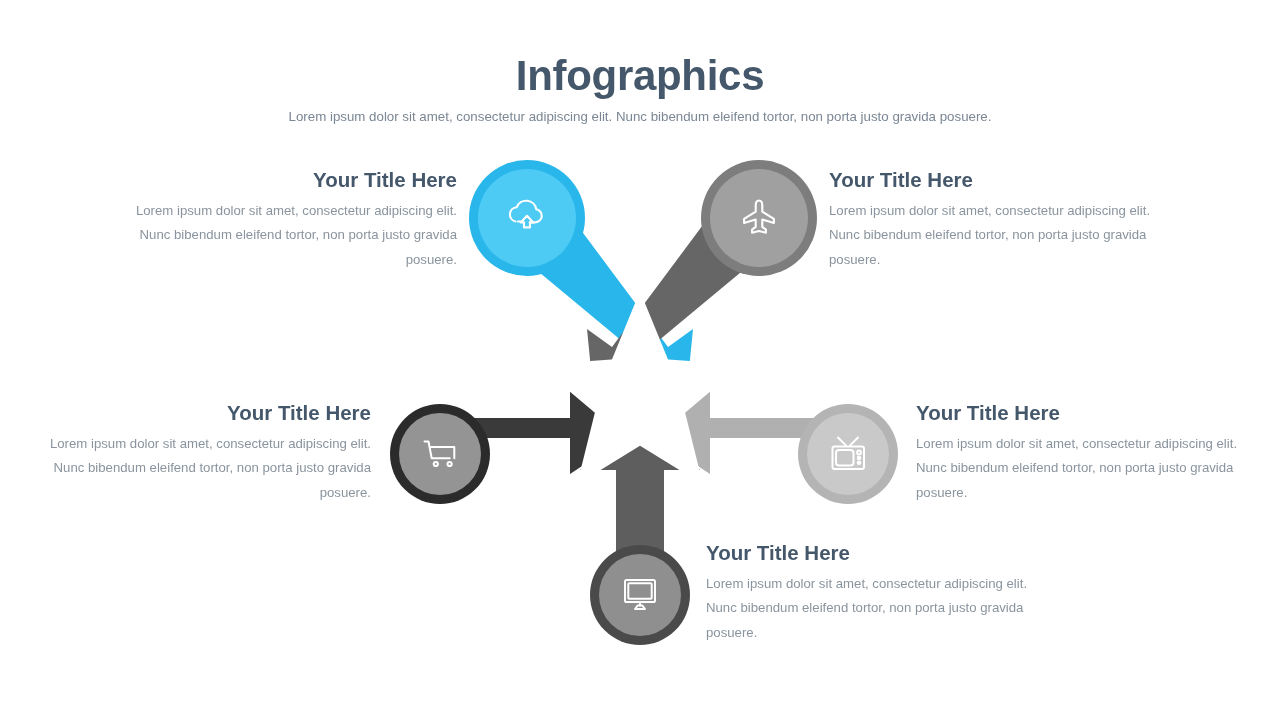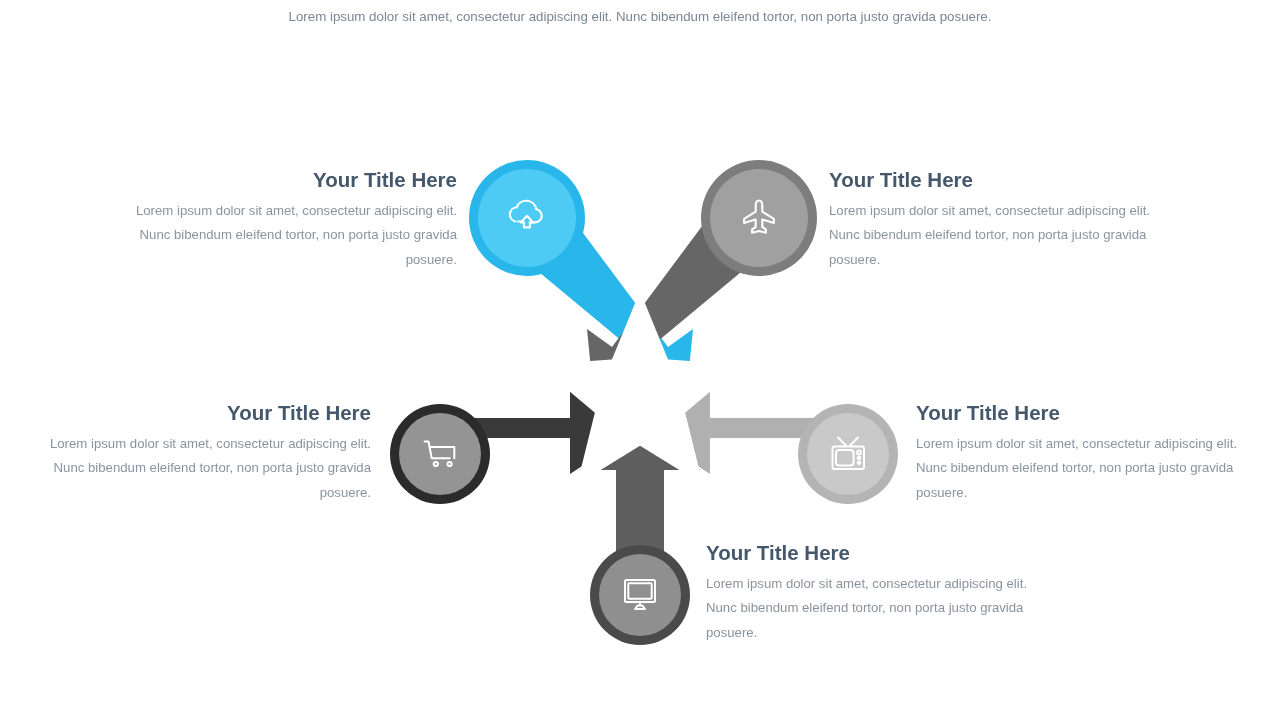--- a/index.html
+++ b/index.html
@@ -79,20 +79,21 @@
   #block-0 { left: 112px; top: 168px; }
   #block-1 { left: 829px; top: 168px; }
   #block-2 { left: 26px;  top: 401px; }
   #block-3 { left: 916px; top: 401px; }
   #block-4 { left: 706px; top: 541px; }
 </style>
 </head>
 <body>
 
 <div id="header">
+  <h1 id="page-title">Infographics</h1>
   <p id="page-subtitle">Lorem ipsum dolor sit amet, consectetur adipiscing elit. Nunc bibendum eleifend tortor, non porta justo gravida posuere.</p>
 </div>
 
 <div id="diagram">
 
   <svg id="diagram-svg" width="1280" height="720" viewBox="0 0 1280 720">
 
     <defs>
 
       <mask id="star-cutout" maskUnits="userSpaceOnUse" x="0" y="0" width="1280" height="720">

